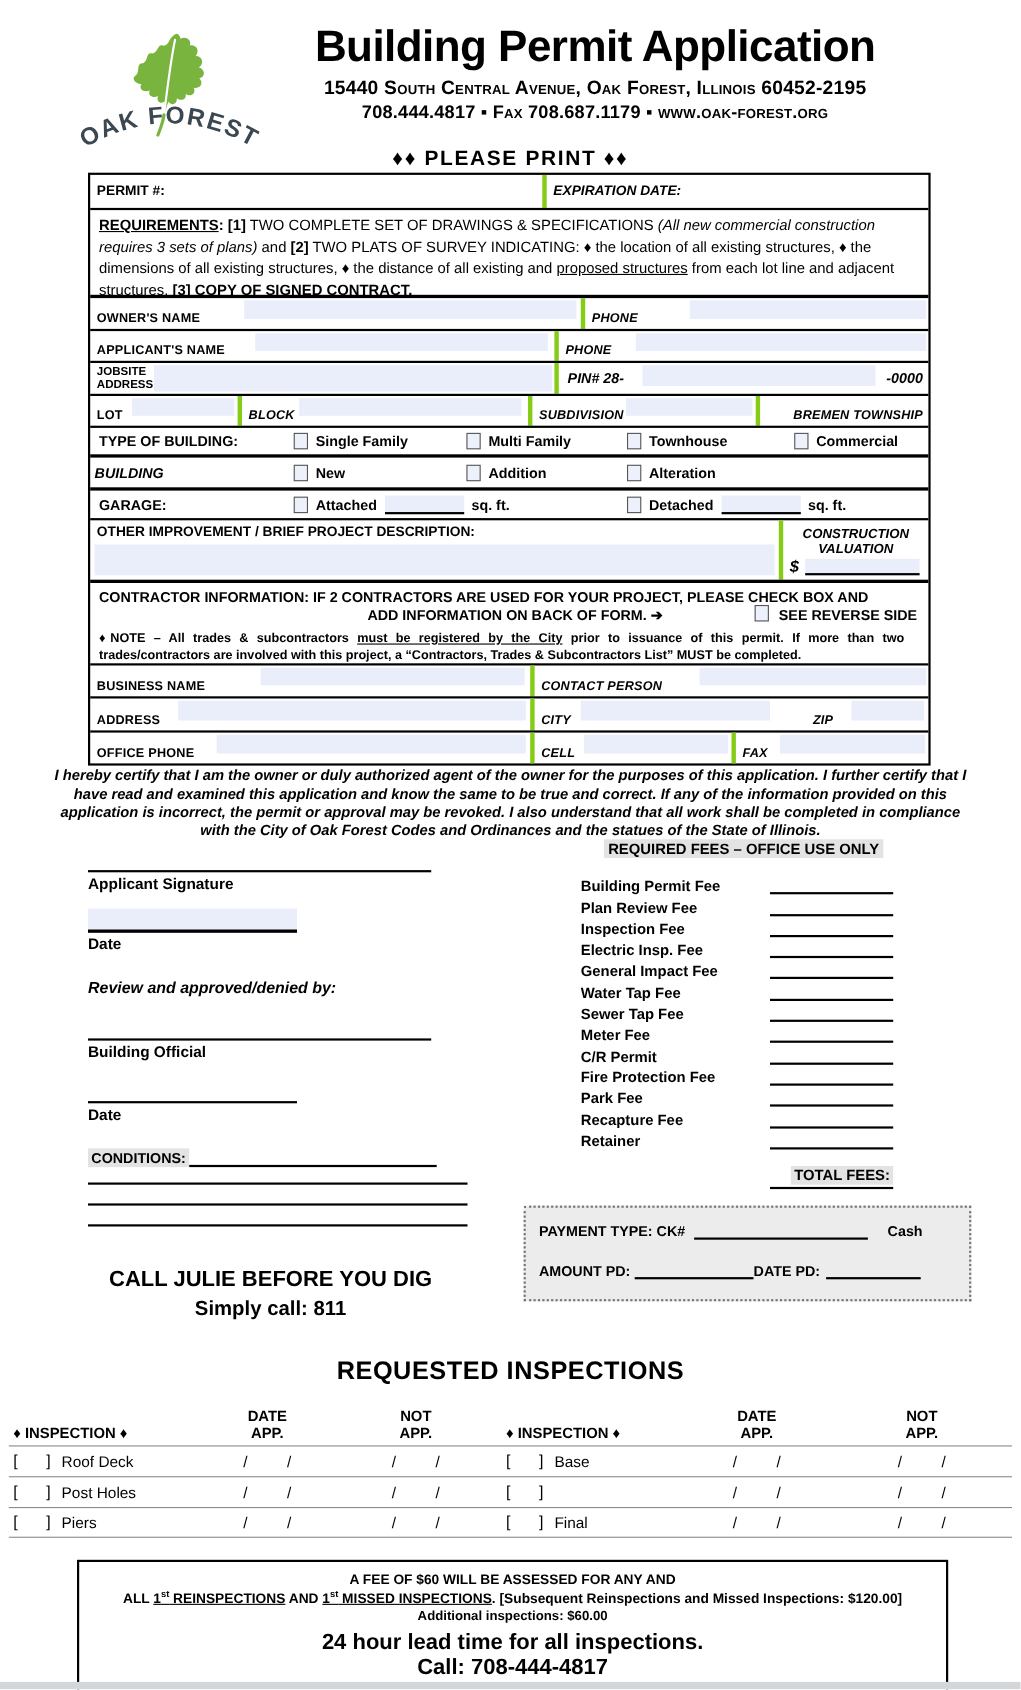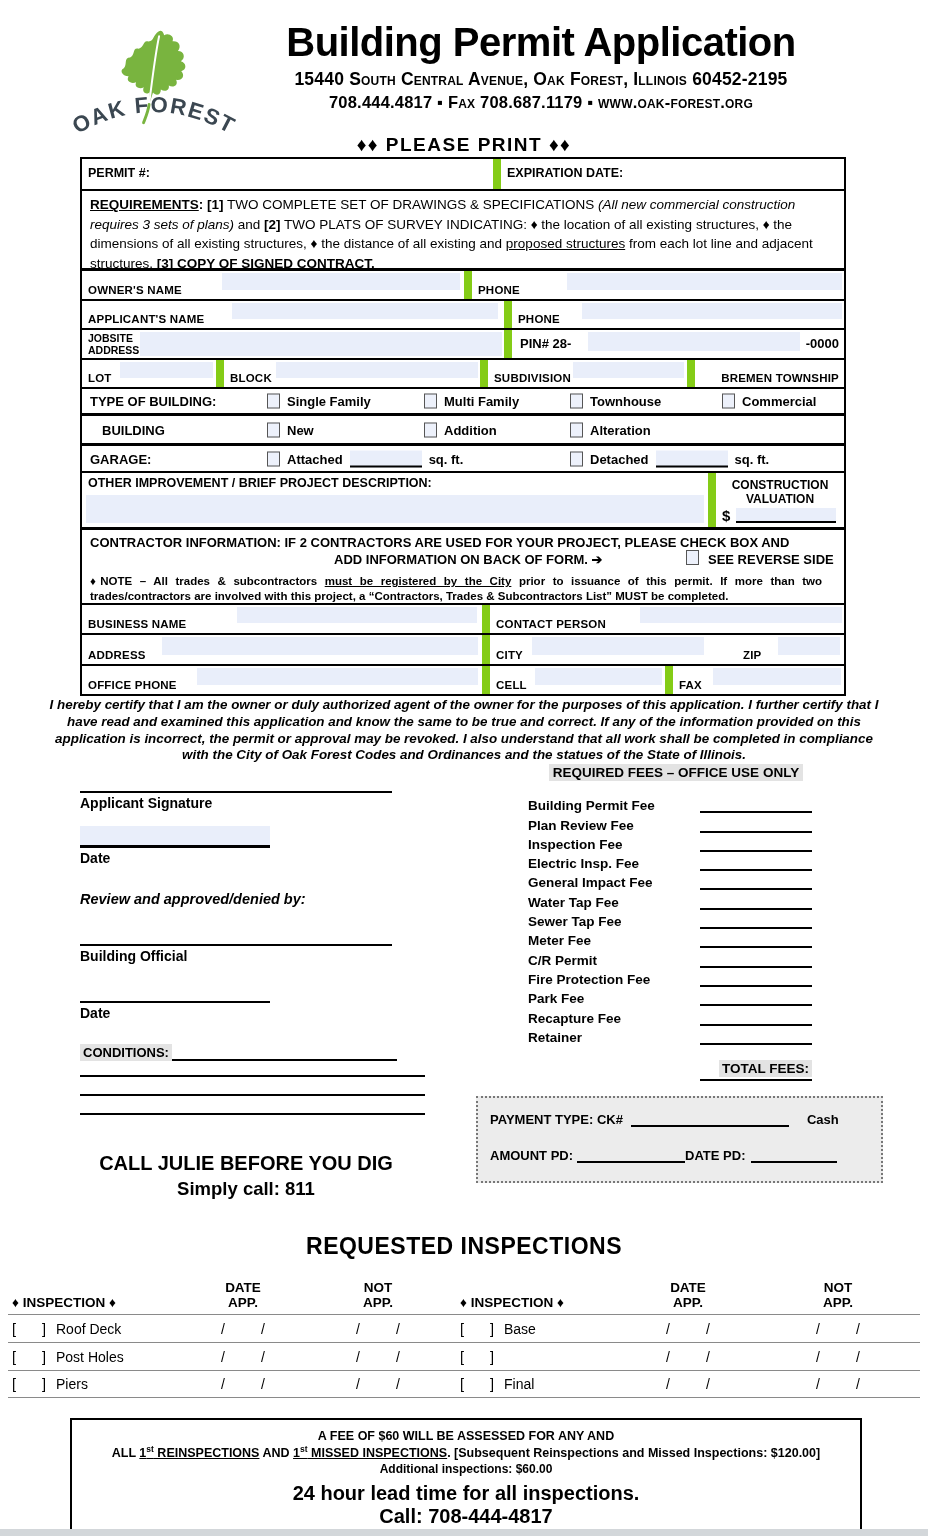--- a/index.html
+++ b/index.html
@@ -16,21 +16,21 @@
   .addr1 { margin-top:5px; font-size:17.5px; font-weight:bold; font-variant:small-caps; letter-spacing:0.2px; }
   .addr2 { margin-top:3px; font-size:16.5px; font-weight:bold; font-variant:small-caps; letter-spacing:0.2px; }
   .please-print { position:absolute; left:0; top:134px; width:100%; text-align:center;
     font-size:19px; font-weight:bold; letter-spacing:1.5px; }
   
   .tbl { position:absolute; left:80px; top:157px; width:766px; border:2px solid #000; background:#fff; }
   .row { position:relative; display:flex; border-top:2px solid #000; }
   .row.first { border-top:none; }
   .row.thick { border-top:3px solid #000; }
   .cell { position:relative; }
-  .cell + .cell { border-left:8px solid #84cc16; }
+  .cell + .cell { border-left:4px solid #84cc16;font-style:italic; }
   .celltext { padding:7px 0 0 6px; font-weight:bold; font-size:12.5px; }
   .lbl { position:absolute; left:6px; bottom:3px; font-weight:bold; font-size:11.5px; letter-spacing:0.2px; white-space:nowrap; }
   .lbl.right { left:auto; right:5px; }
   .lbl2 { position:absolute; left:6px; top:2px; font-size:10.5px; font-weight:bold; line-height:12px; }
   .fld { position:absolute; background:#e9eefa; }
   .cb { display:inline-block; width:13px; height:15px; background:#edf1fb; border:1.5px solid #555; flex:none; }
   .opt { position:absolute; top:50%; transform:translateY(-50%); display:flex; align-items:center; gap:7px;
     font-weight:bold; font-size:13px; white-space:nowrap; }
   .ufld { background:#e9eefa; border-bottom:2px solid #000; height:17px; width:72px; }
   .req { padding:4px 8px 5px 8px; font-size:13.5px; line-height:19.5px; }
@@ -137,21 +137,21 @@
       </div>
     </div>
 
     <div class="row" style="height:79px;">
       <div class="cell req" style="width:100%;">
         <span class="bu">REQUIREMENTS</span><span class="b">:  </span><span class="b">[1]</span><span> TWO COMPLETE SET OF DRAWINGS &amp; SPECIFICATIONS </span><span class="i">(All new commercial construction requires 3 sets of plans)</span><span> and </span><span class="b">[2]</span><span> TWO PLATS OF SURVEY INDICATING: ♦ the location of all existing structures, ♦ the dimensions of all existing structures, ♦ the distance of all existing and </span><span class="u">proposed structures</span><span> from each lot line and adjacent structures. </span><span class="b">[3] COPY OF SIGNED CONTRACT.</span>
       </div>
     </div>
 
     <div class="row thick" style="height:31px;">
-      <div class="cell" style="width:382px;">
+      <div class="cell" style="width:446px;">
         <div class="fld" style="left:140px; top:2px; right:4px; height:17px;"></div>
         <div class="lbl">OWNER'S NAME</div>
       </div>
       <div class="cell" style="flex:1;">
         <div class="fld" style="left:95px; top:2px; right:2px; height:17px;"></div>
         <div class="lbl">PHONE</div>
       </div>
     </div>
 
     <div class="row" style="height:29px;">
@@ -215,21 +215,21 @@
         </div>
         <div class="opt" style="left:640px;">
           <span class="cb"></span>
           <span>Commercial</span>
         </div>
       </div>
     </div>
 
     <div class="row thick" style="height:30px;">
       <div class="cell" style="width:100%;">
-        <div class="opt" style="left:20px;">BUILDING</div>
+        <div class="opt" style="left:4px;font-style:italic;">BUILDING</div>
         <div class="opt" style="left:185px;">
           <span class="cb"></span>
           <span>New</span>
         </div>
         <div class="opt" style="left:342px;">
           <span class="cb"></span>
           <span>Addition</span>
         </div>
         <div class="opt" style="left:488px;">
           <span class="cb"></span>

